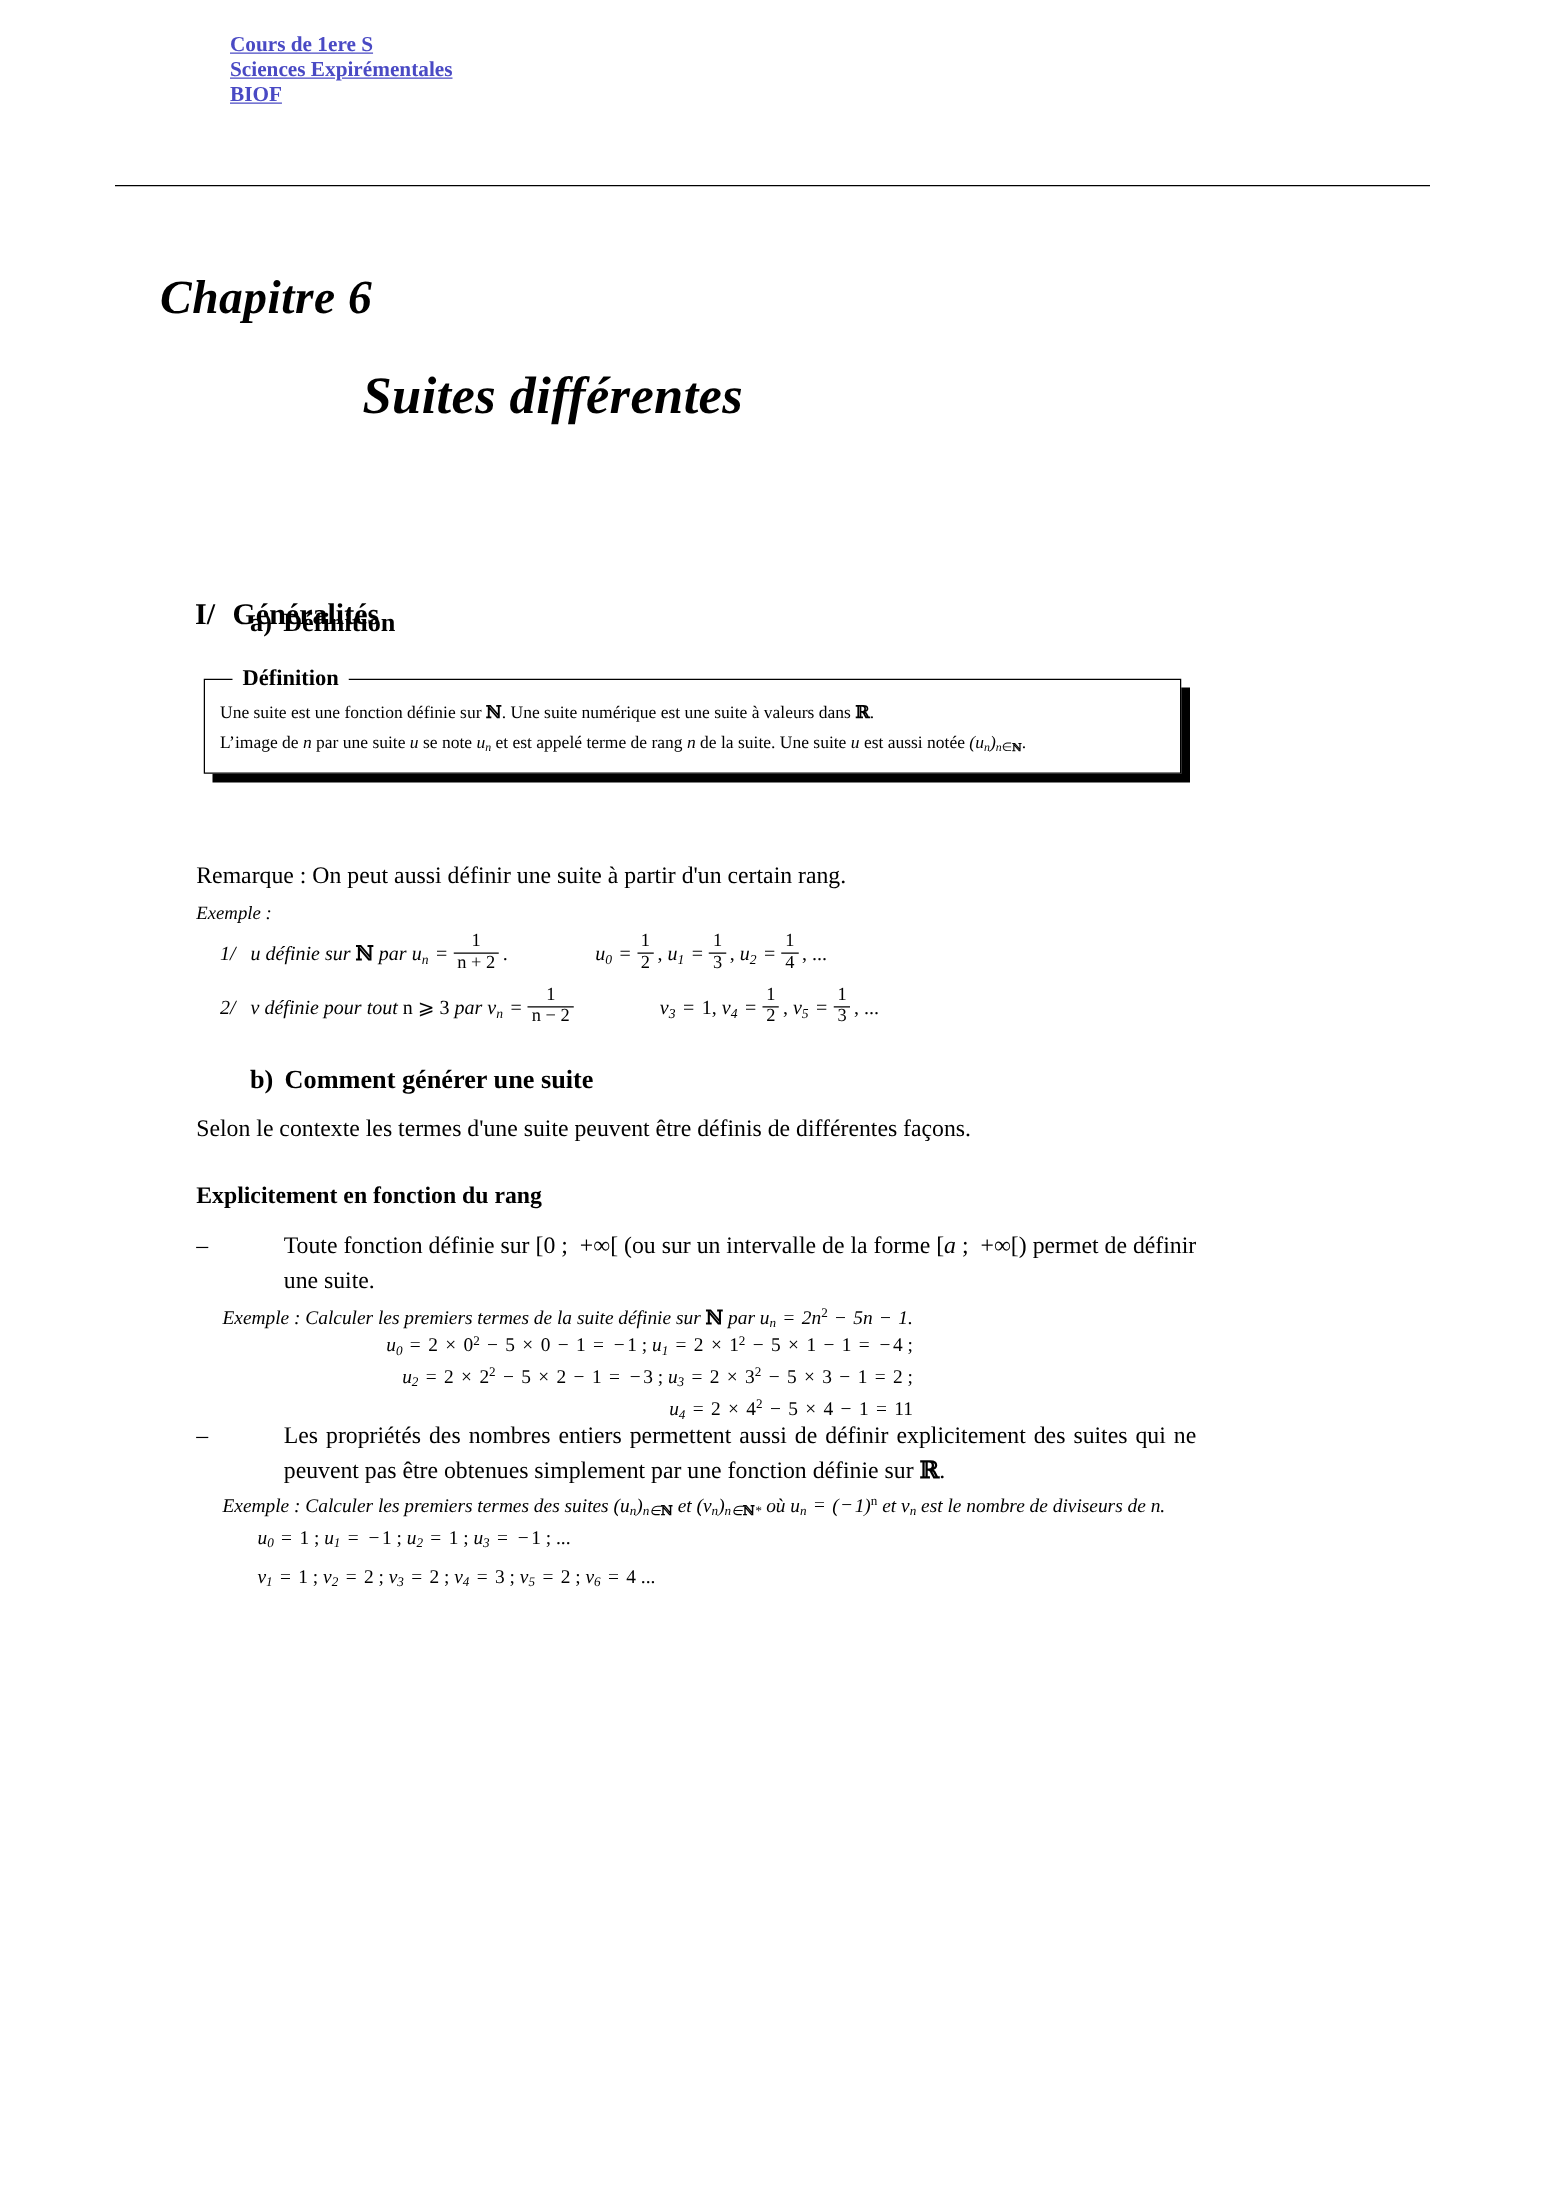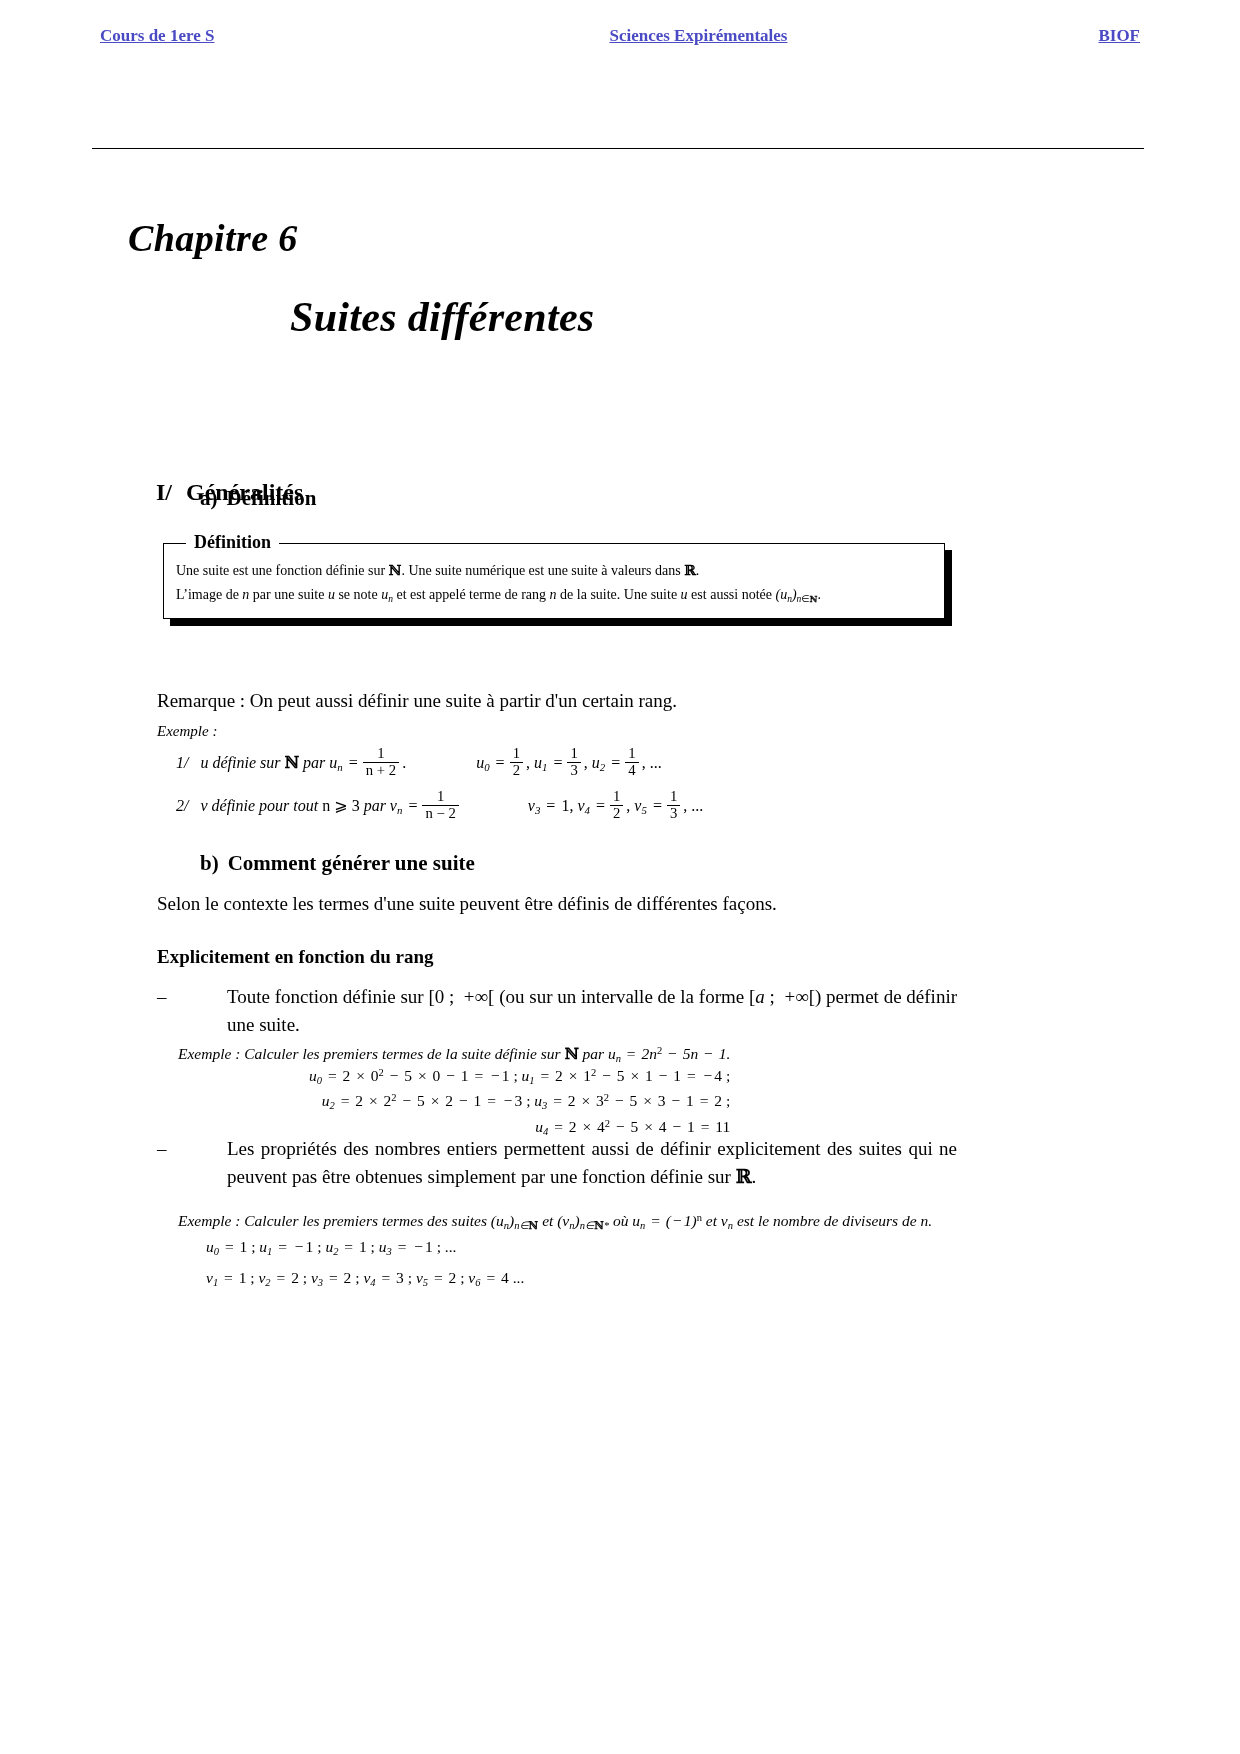--- a/index.html
+++ b/index.html
@@ -13,20 +13,21 @@
   }
   .page { position:absolute; inset:0; }
 
   
   .header {
     position:absolute; left:100px; top:26px; width:1040px;
     display:flex; justify-content:space-between; align-items:baseline;
     font-family:"Liberation Serif", serif;
     font-weight:bold; font-size:17px;
     color:#4a4ac4;
+    flex-direction:column;
   }
   .header span { text-decoration:underline; }
   .header .mid { margin-left:84px; }
   .rule {
     position:absolute; left:92px; top:148px; width:1052px; height:1px;
     background:#000;
   }
 
   
   .chapitre {
@@ -106,21 +107,21 @@
   .bullet1 { position:absolute; left:157px; top:983px; width:800px; font-size:19px; line-height:1.45; }
   .bullet2 { position:absolute; left:157px; top:1135px; width:800px; font-size:19px; line-height:1.45; }
   .bullet-row { display:flex; }
   .dash { width:22px; flex:0 0 22px; }
   .btext { flex:1; text-align:justify;margin-left:48px; }
 
   .exblk1 { position:absolute; left:178px; top:1044px; font-size:15.5px; }
   .exblk1 .it { font-style:italic; }
   .calc { margin-left:28px; font-size:15.5px; line-height:1.55;text-align:right; }
 
-  .exblk2 { position:absolute; left:178px; top:1196px; width:780px; font-size:15.5px;margin-top:16px; }
+  .exblk2 { position:absolute; left:178px; top:1196px; width:780px; font-size:15.5px; }
   .exblk2 .it { font-style:italic; }
   .vals { margin-left:28px; line-height:2.0; }
 
   
   .footer {
     position:absolute; left:126px; top:1520px; width:860px;
     display:flex; justify-content:space-between;
     font-weight:bold; font-size:16px; color:#4a4ac4;
   }
   .footer span { text-decoration:underline; }

